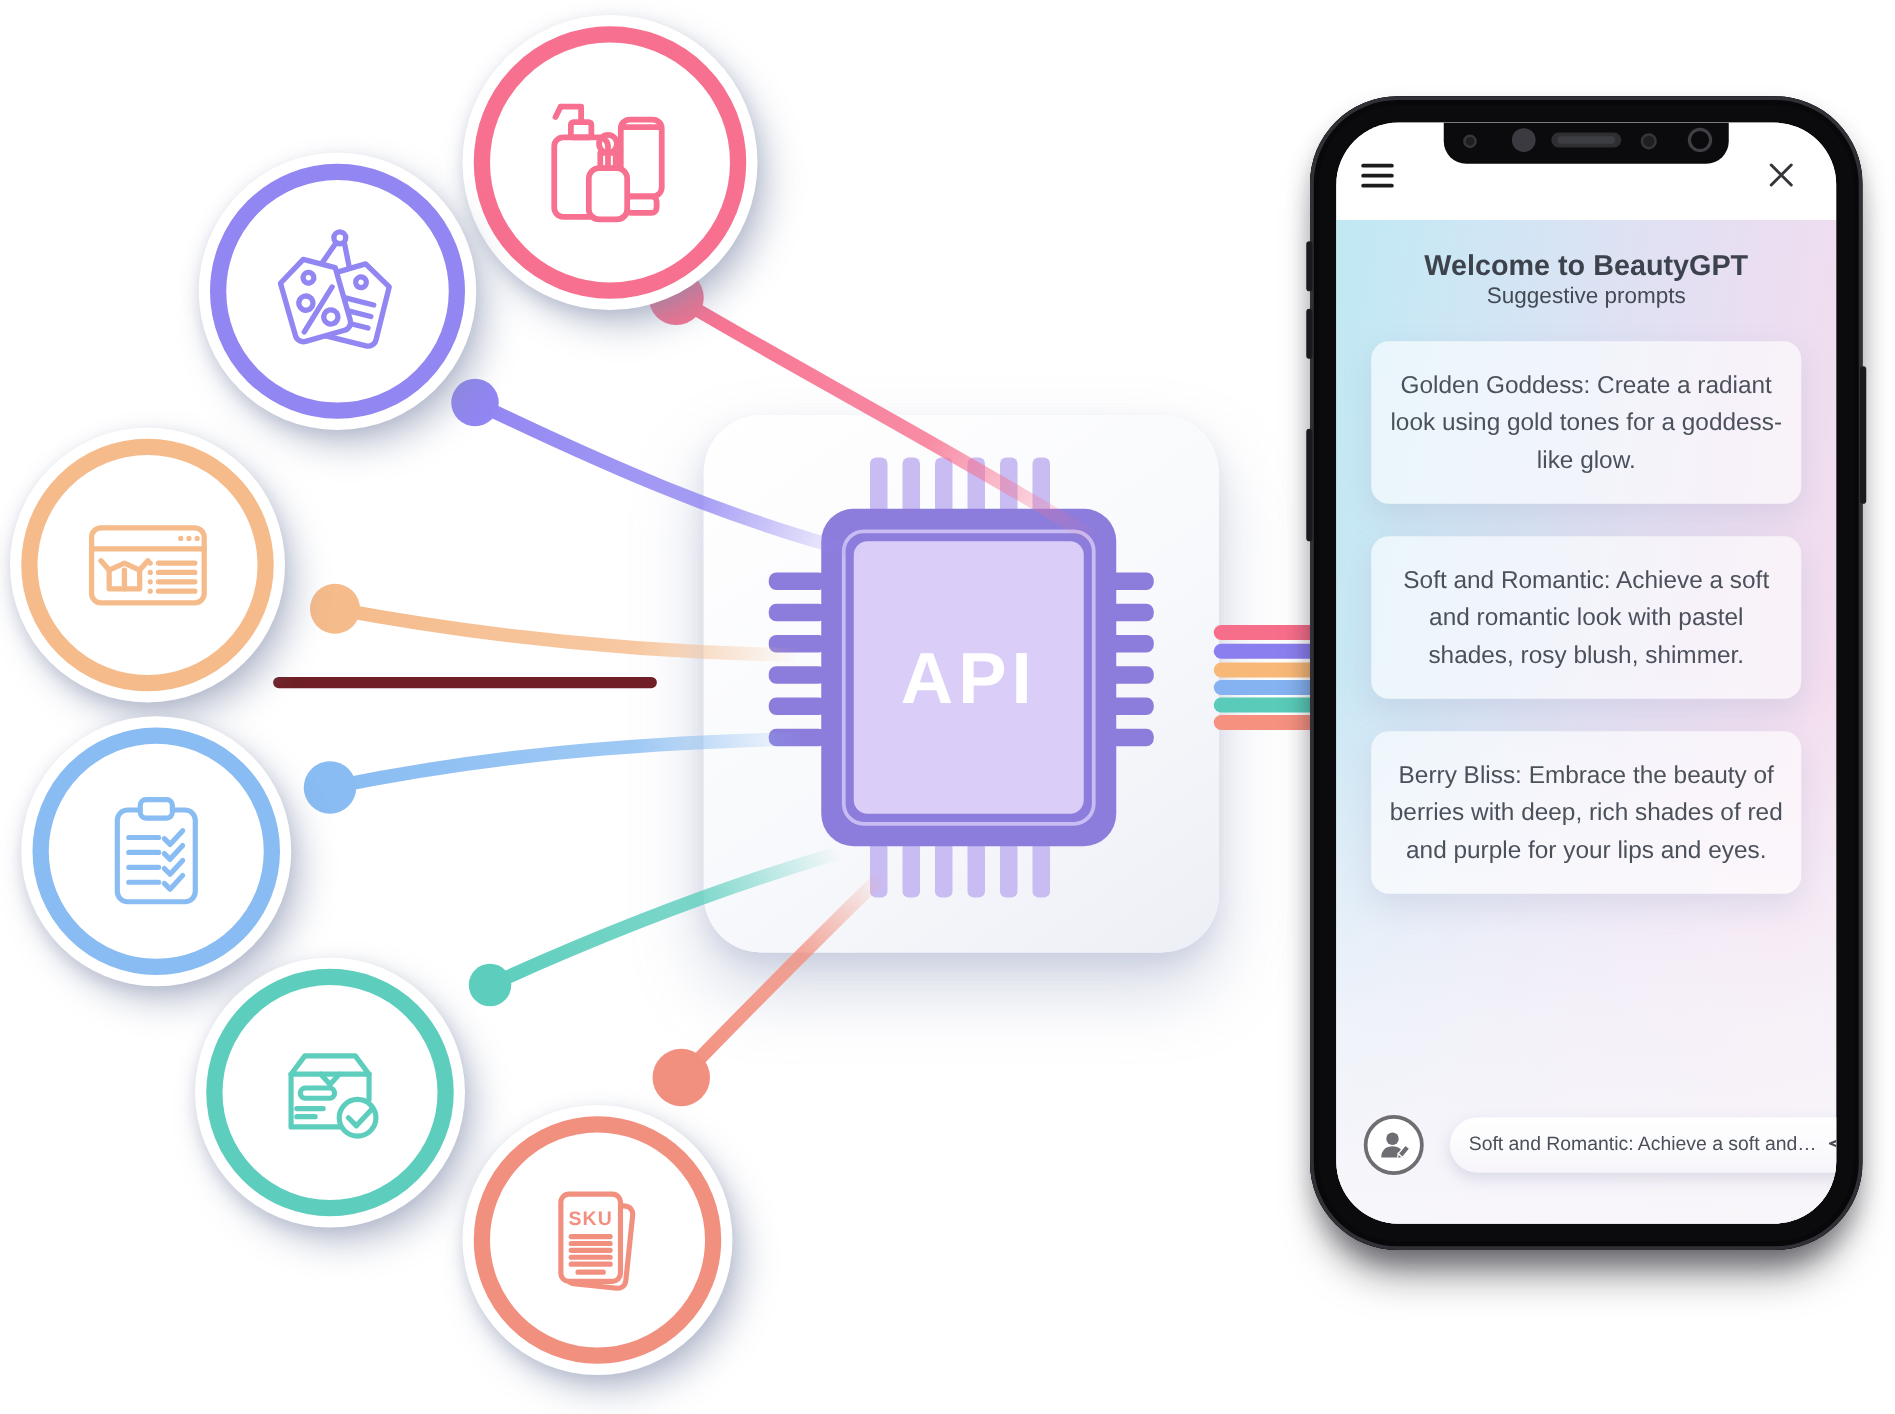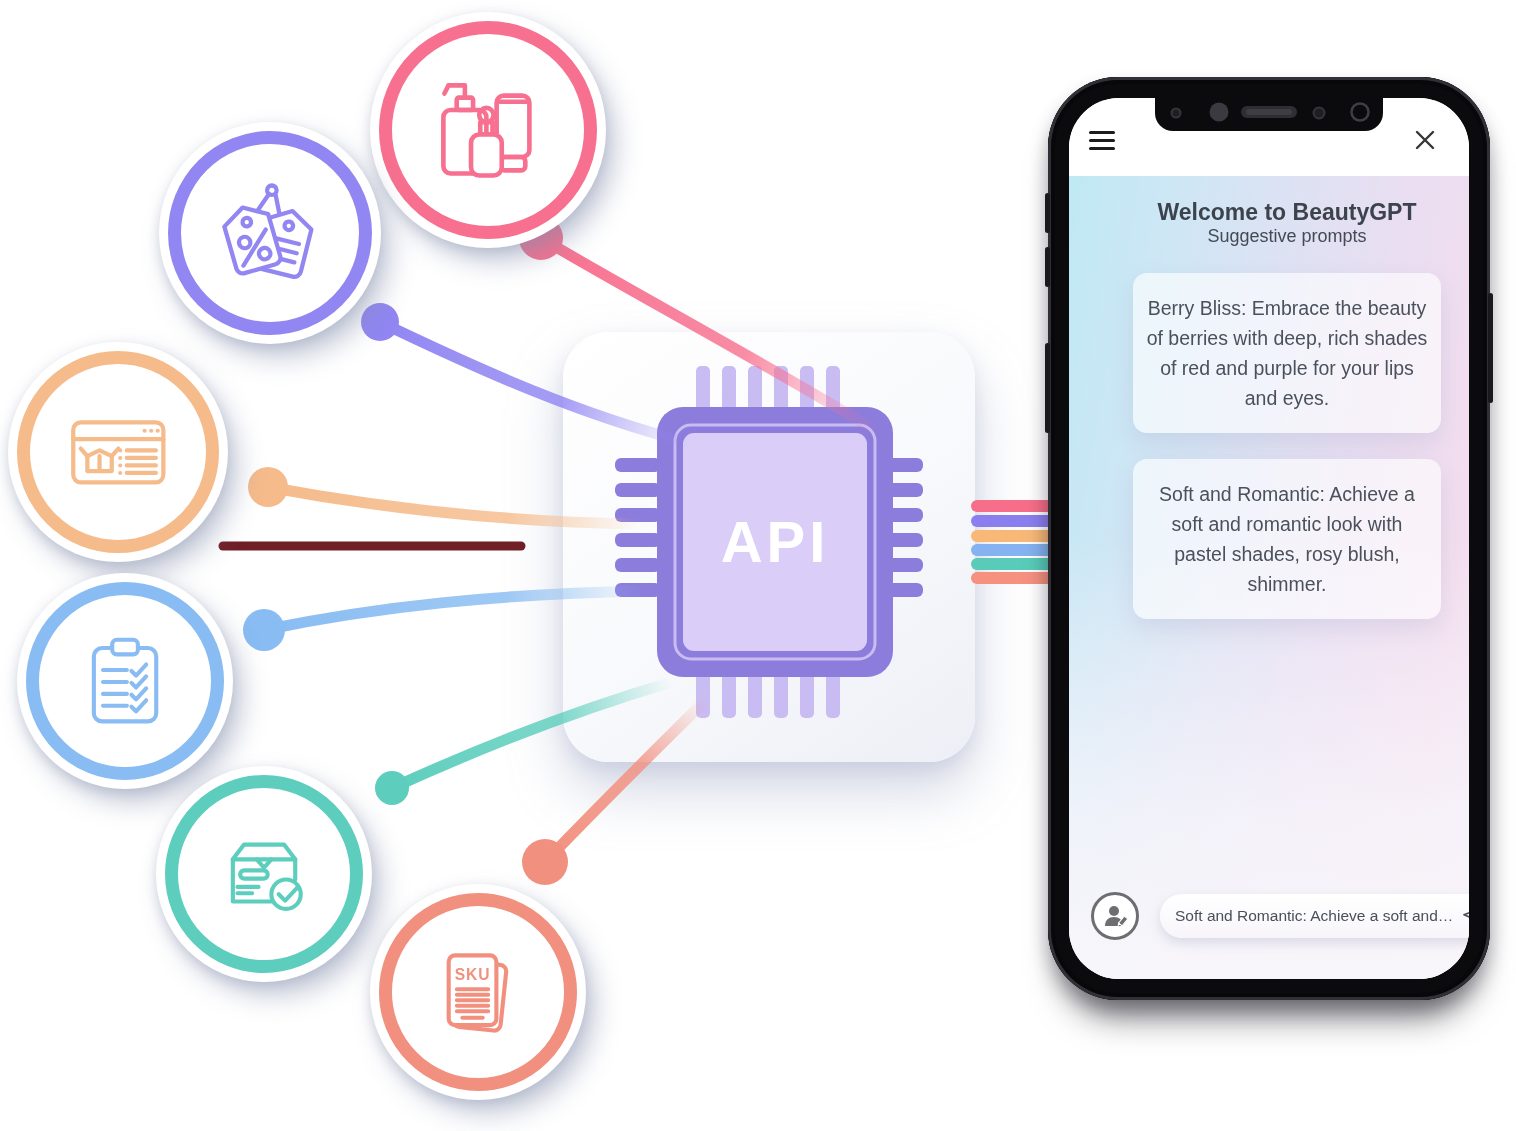--- a/index.html
+++ b/index.html
@@ -52,21 +52,21 @@
   .notch{position:absolute;left:50%;top:0;transform:translateX(-50%);width:228px;height:33px;
          background:#0b0b0d;border-radius:0 0 18px 18px;z-index:6;}
   .screen-header{position:absolute;left:0;top:0;right:0;height:78px;background:#fff;z-index:5;}
   .hamburger{position:absolute;left:20px;top:33px;width:26px;cursor:pointer;}
   .hamburger span{display:block;height:3px;background:#1c1c1e;border-radius:2px;margin-bottom:5px;}
   .close-btn{position:absolute;right:32px;top:30px;width:24px;height:24px;cursor:pointer;}
   .screen-body{position:absolute;left:0;top:78px;right:0;bottom:0;
     background:
       linear-gradient(to bottom, rgba(255,255,255,0) 0%, rgba(255,255,255,0) 45%,
                       rgba(248,246,251,.78) 80%, rgba(249,247,251,.96) 100%),
-      linear-gradient(100deg,#bfe9f3 0%,#cfe6f5 22%,#dde2f3 42%,#e9def2 62%,#f3ddee 85%,#f0e3f3 100%); padding-left: 36px;}
+      linear-gradient(100deg,#bfe9f3 0%,#cfe6f5 22%,#dde2f3 42%,#e9def2 62%,#f3ddee 85%,#f0e3f3 100%);}
   .phone-title{margin-top:23px;text-align:center;font-size:23px;font-weight:bold;color:#3d434d;}
   .phone-subtitle{text-align:center;font-size:18px;color:#434a54;}
   .prompt-card{margin:26px 28px 0 28px;padding:20px 13px;border-radius:14px;
                background:rgba(255,255,255,.62);box-shadow:0 10px 22px rgba(150,155,190,.22);
                text-align:center;font-size:19.5px;line-height:30px;color:#4b515b;cursor:pointer;}
   .chat-bar{position:absolute;left:22px;right:22px;bottom:39px;height:48px;display:flex;
             align-items:center;gap:21px;}
   .avatar{width:48px;height:48px;border-radius:50%;border:3px solid #6e6e72;box-sizing:border-box;
           background:#fff;display:flex;align-items:center;justify-content:center;flex:0 0 auto;}
   .input-pill{flex:1;height:44px;border-radius:22px;background:linear-gradient(#ffffff,#f7f5fa);
@@ -293,22 +293,23 @@
             <span></span>
             <span></span>
         </div>
         <svg class="close-btn" viewBox="0 0 24 24">
           <path d="M4,4 L20,20 M20,4 L4,20" stroke="#35353a" stroke-width="2.4" stroke-linecap="round" fill="none"></path>
         </svg>
       </div>
       <div class="screen-body">
         <div class="phone-title">Welcome to BeautyGPT</div>
         <div class="phone-subtitle">Suggestive prompts</div>
+        <div class="prompt-card">Golden Goddess: Create a radiant look using gold tones for a goddess-like glow.</div>
+        <div class="prompt-card">Soft and Romantic: Achieve a soft and romantic look with pastel shades, rosy blush, shimmer.</div>
         <div class="prompt-card">Berry Bliss: Embrace the beauty of berries with deep, rich shades of red and purple for your lips and eyes.</div>
-        <div class="prompt-card">Soft and Romantic: Achieve a soft and romantic look with pastel shades, rosy blush, shimmer.</div>
         <div class="chat-bar">
           <div class="avatar">
             <svg width="30" height="30" viewBox="0 0 30 30">
               <circle cx="14" cy="10" r="5" fill="#6e6e72"></circle>
               <path d="M5,25 c0,-6 4,-9 9,-9 c5,0 9,3 9,9 Z" fill="#6e6e72"></path>
               <g transform="rotate(40 22 21)">
                 <rect x="20" y="15" width="4.5" height="9" fill="#6e6e72" stroke="#fff" stroke-width="1"></rect>
                 <path d="M20,24 l2.2,3.5 l2.3,-3.5 Z" fill="#6e6e72" stroke="#fff" stroke-width="1"></path>
               </g>
             </svg>

